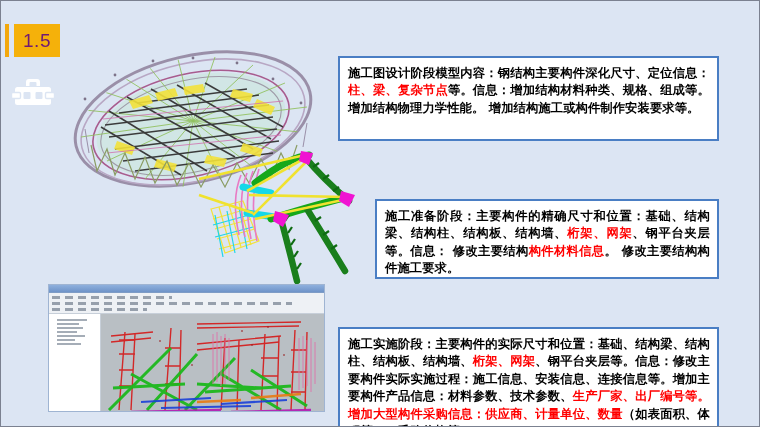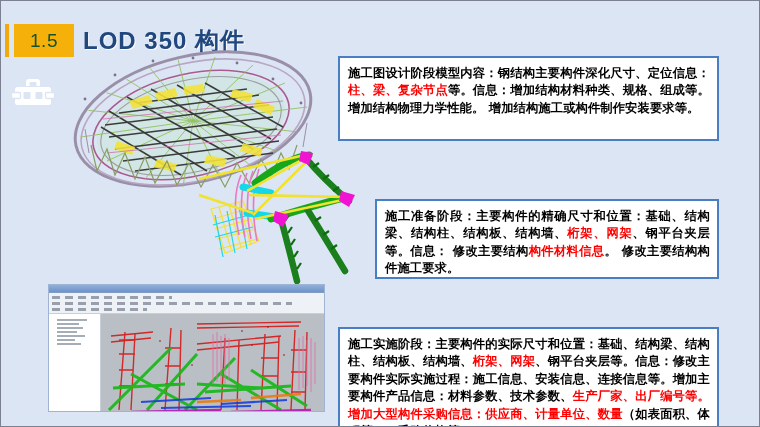--- a/index.html
+++ b/index.html
@@ -24,24 +24,24 @@
     left: 4px;
     top: 23px;
     width: 4px;
     height: 33px;
     background: #f3a80c;
   }
   .badge {
     position: absolute;
     left: 13px;
     top: 23px;
-    width: 60px;
+    width: 46px;
     height: 33px;
     background: #f5b10a;
-    color: #14532d;
+    color: #701a75;
     font-size: 19px;
     display: flex;
     align-items: center;
     justify-content: center;
     letter-spacing: 0.5px;
   }
   .slide-title {
     position: absolute;
     left: 82px;
     top: 23px;
@@ -152,21 +152,20 @@
   #textbox-3 { left: 337px; top: 288px; width: 381px; height: 122px; margin-top: 38px; }
   .hl { color: #ff0000; }
 </style>
 </head>
 <body>
 
 <div id="slide">
 
   <div class="accent-bar"></div>
   <div class="badge">1.5</div>
-  <div class="slide-title">LOD 350 构件</div>
 
   <div class="toolbox-icon">
     <svg width="44" height="34" viewBox="0 0 44 34" xmlns="http://www.w3.org/2000/svg">
       <path d="M15 6 a3 3 0 0 1 3-3 h8 a3 3 0 0 1 3 3 v4 h-3.5 V7 a1 1 0 0 0-1-1 h-5 a1 1 0 0 0-1 1 v3 H15 z" fill="#ffffff"></path>
       <rect x="4" y="11" width="36" height="18" rx="2.5" fill="#ffffff"></rect>
       <rect x="0.5" y="16.5" width="9" height="6" rx="1.2" fill="#ffffff" stroke="#dce5f3" stroke-width="1.4"></rect>
       <rect x="34.5" y="16.5" width="9" height="6" rx="1.2" fill="#ffffff" stroke="#dce5f3" stroke-width="1.4"></rect>
       <rect x="12.5" y="16" width="7" height="7" rx="1" fill="#dce5f3"></rect>
       <rect x="24.5" y="16" width="7" height="7" rx="1" fill="#dce5f3"></rect>
     </svg>

